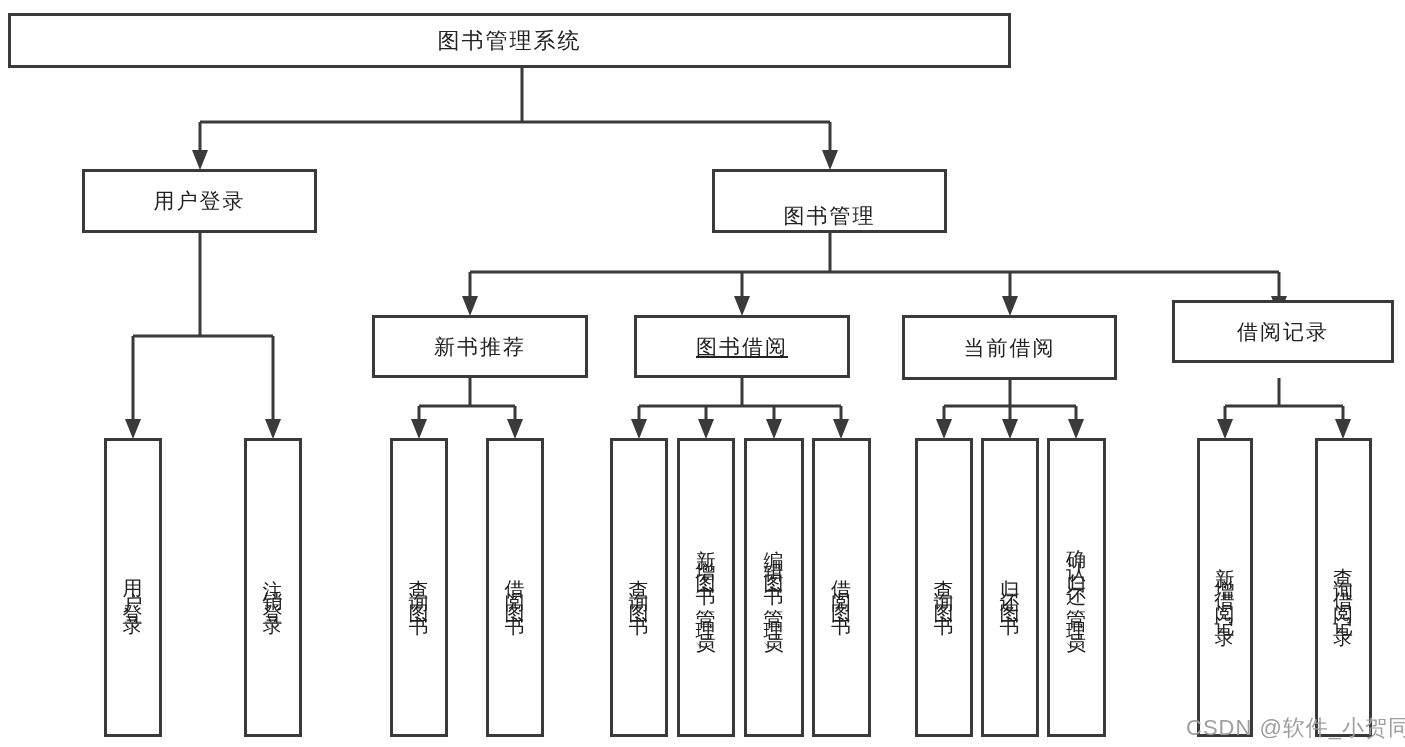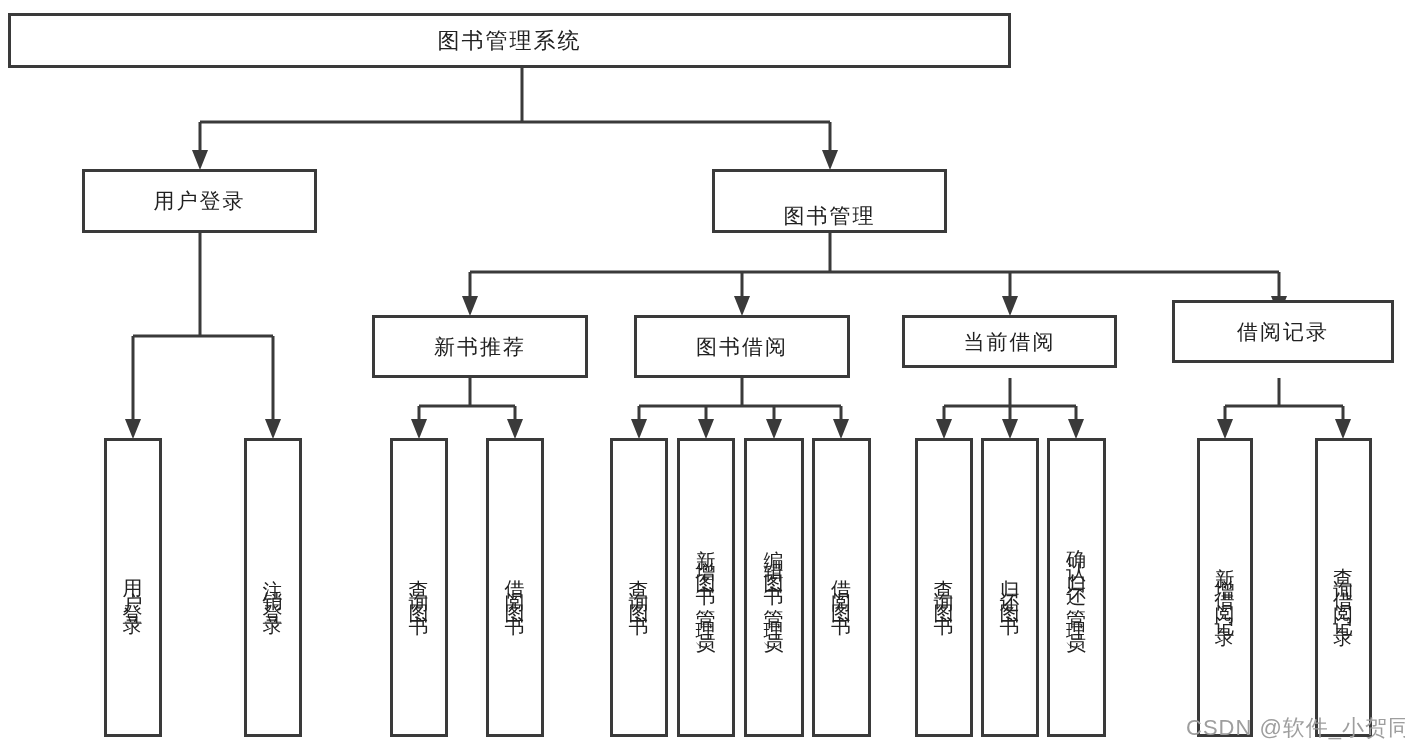--- a/index.html
+++ b/index.html
@@ -100,24 +100,24 @@
   <div class="box h" style="left:82px; top:169px; width:235px; height:64px;">
     <span>用户登录</span>
   </div>
   <div class="box h" style="left:712px; top:169px; width:235px; height:64px;align-items:flex-end;">
     <span>图书管理</span>
   </div>
 
   <div class="box h" style="left:372px; top:315px; width:216px; height:63px;">
     <span>新书推荐</span>
   </div>
-  <div class="box h" style="left:634px; top:315px; width:216px; height:63px;">
+  <div class="box h" style="left:634px; top:315px; width:216px; height:63px;text-decoration:underline;">
     <span>图书借阅</span>
   </div>
-  <div class="box h" style="left:902px; top:315px; width:215px; height:53px;">
+  <div class="box h" style="left:902px; top:315px; width:215px; height:65px;">
     <span>当前借阅</span>
   </div>
   <div class="box h" style="left:1172px; top:300px; width:222px; height:63px;">
     <span>借阅记录</span>
   </div>
 
   <div class="box v" style="left:104px; top:438px; width:58px; height:299px;">
     <span>用户登录</span>
   </div>
   <div class="box v" style="left:244px; top:438px; width:58px; height:299px;">

